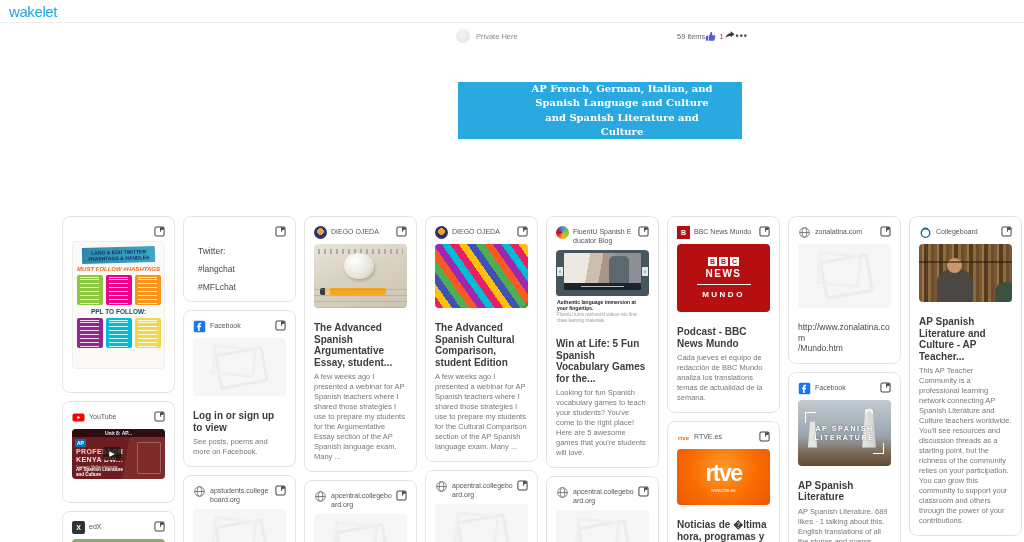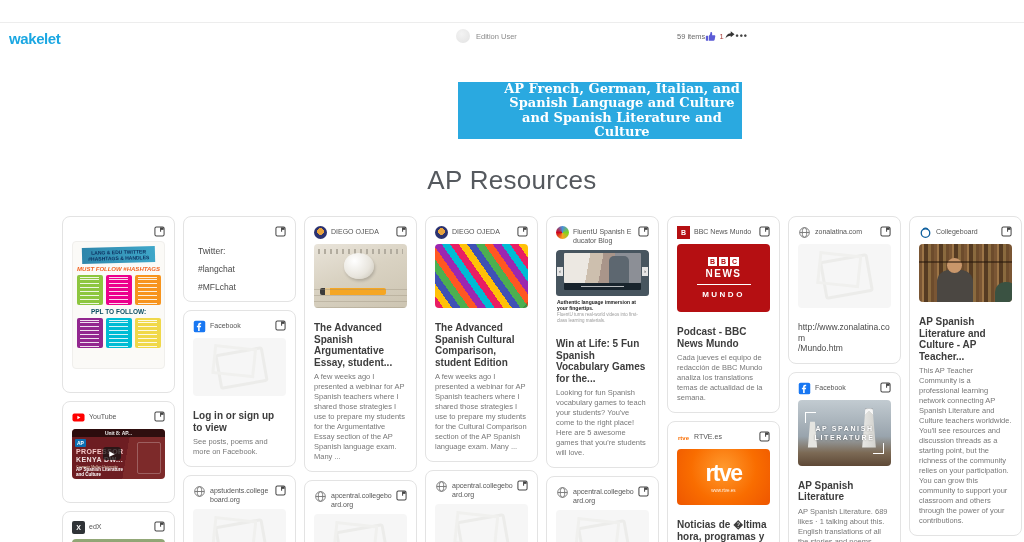--- a/index.html
+++ b/index.html
@@ -1,35 +1,35 @@
 <!DOCTYPE html>
 <html><head>
 <meta charset="utf-8">
 <style>
   html,body{margin:0;padding:0;background:#fff;}
   #page{position:relative;width:1024px;height:542px;overflow:hidden;background:#fff;
         font-family:"Liberation Sans",sans-serif;-webkit-font-smoothing:antialiased;}
   
   .topbar{position:absolute;left:0;top:0;width:100%;height:22px;border-bottom:1px solid #ededed;background:#fff;}
-  .logo{position:absolute;left:9px;top:3px;font-size:15px;font-weight:700;letter-spacing:-0.4px;color:#1ba7e2;cursor:pointer;margin-top:27px;}
+  .logo{position:absolute;left:9px;top:3px;font-size:15px;font-weight:400;letter-spacing:-0.4px;color:#1ba7e2;cursor:pointer;}
   
   .collection-bar{position:absolute;left:456px;top:27px;width:292px;display:flex;justify-content:space-between;align-items:center;}
   .owner{display:flex;align-items:center;gap:6px;}
   .avatar{width:14px;height:14px;border-radius:50%;background:radial-gradient(circle at 40% 35%,#f3f3f3,#e2e2e2);}
   .owner-name{font-size:7.5px;color:#8a8a8a;}
   .actions{display:flex;align-items:center;}
   .items-count{font-size:7.5px;color:#6b6b6b;}
   .like{display:flex;align-items:center;gap:3px;}
   .like svg{width:11px;height:11px;}
   .like-count{font-size:7.5px;color:#a8403c;font-style:normal;}
   .share svg{width:12px;height:12px;}
   .dots{font-size:9px;color:#444;letter-spacing:1px;font-weight:700;line-height:1;}
   
   .banner{position:absolute;left:458px;top:82px;width:284px;height:57px;display:flex;align-items:center;justify-content:center;text-align:center;}
-  .banner span{font-family:"DejaVu Serif",serif;font-weight:700;font-size:13px;line-height:14.5px;color:#fff;white-space:pre-line;margin-left:44px;}
+  .banner span{font-family:"DejaVu Serif",serif;font-weight:700;font-size:10px;line-height:14.5px;color:#fff;white-space:pre-line;margin-left:44px;}
   
   .section-title{position:absolute;left:0;top:165px;width:100%;text-align:center;margin:0;font-size:26px;font-weight:400;color:#55595e;letter-spacing:.3px;}
   
   #grid{position:absolute;left:62px;top:216px;display:flex;gap:8px;}
   .col{display:flex;flex-direction:column;gap:8px;width:113px;}
   .card{box-sizing:border-box;width:113px;background:#fff;border:1px solid #e3e3e3;border-radius:8px;padding:9px;cursor:pointer;}
   .card-head{display:flex;align-items:flex-start;gap:4px;margin-bottom:5px;min-height:12px;}
   .card-head.no-src{justify-content:flex-end;margin-bottom:3px;}
   .source{flex:1;font-size:7px;line-height:1.3;color:#555;padding-top:1px;word-break:break-all;}
   .ext{margin-left:auto;flex:0 0 11px;}
@@ -124,21 +124,21 @@
 <body>
 
 <div id="page" data-name="wakelet-collection-page">
   <header class="topbar" data-name="top-nav-bar">
     <div class="logo" data-name="wakelet-logo" style="color: rgb(27, 167, 226);">wakelet</div>
   </header>
 
   <div class="collection-bar" data-name="collection-header">
     <div class="owner" data-name="collection-owner">
       <span class="avatar" data-name="avatar"></span>
-      <span class="owner-name" data-name="owner-name">Edition User</span>
+      <span class="owner-name" data-name="owner-name">Private Here</span>
     </div>
     <div class="actions" data-name="collection-actions">
       <span class="items-count" data-name="items-count">59 items</span>
       <span class="like" data-name="like-button">
         <svg data-name="thumbs-up-icon" viewBox="0 0 16 16">
             <path fill="#5b5bd6" d="M2 7h2.4v7H2a.8.8 0 0 1-.8-.8V7.8A.8.8 0 0 1 2 7zm3.4 7V7.2c.9-.5 1.8-1.7 2.2-3.1l.4-2c.1-.4.4-.6.8-.6.9 0 1.6.7 1.6 1.6V6h3.2c.9 0 1.6.8 1.4 1.7l-1 4.9c-.2 1-.9 1.4-1.7 1.4H5.4z"></path>
           </svg>
         <i class="like-count" data-name="like-count">1</i>
       </span>
       <span class="share" data-name="share-button">
@@ -150,21 +150,20 @@
     </div>
   </div>
 
   <div class="banner" data-name="collection-title-banner" style="background: rgb(42, 169, 224); color: rgb(255, 255, 255);">
     <span data-name="collection-title">AP French, German, Italian, and
 Spanish Language and Culture
 and Spanish Literature and
 Culture</span>
   </div>
 
-  <h1 class="section-title" data-name="section-title">AP Resources</h1>
 
   <div id="grid" data-name="cards-grid">
       <div class="col" data-name="masonry-column">
         <div class="card" data-name="hashtag-poster-card">
           <div class="card-head no-src" data-name="card-header">
             <span class="ext" data-name="external-link-icon">
               <svg viewBox="0 0 12 12">
                 <rect x="1" y="1" width="10" height="10" rx="1.6" fill="none" stroke="#444" stroke-width="1.1"></rect>
                 <path d="M7.2 1.6v4.8" stroke="#444" stroke-width="1.1"></path>
                 <rect x="7.2" y="1.6" width="3.2" height="2.6" fill="#444"></rect>

